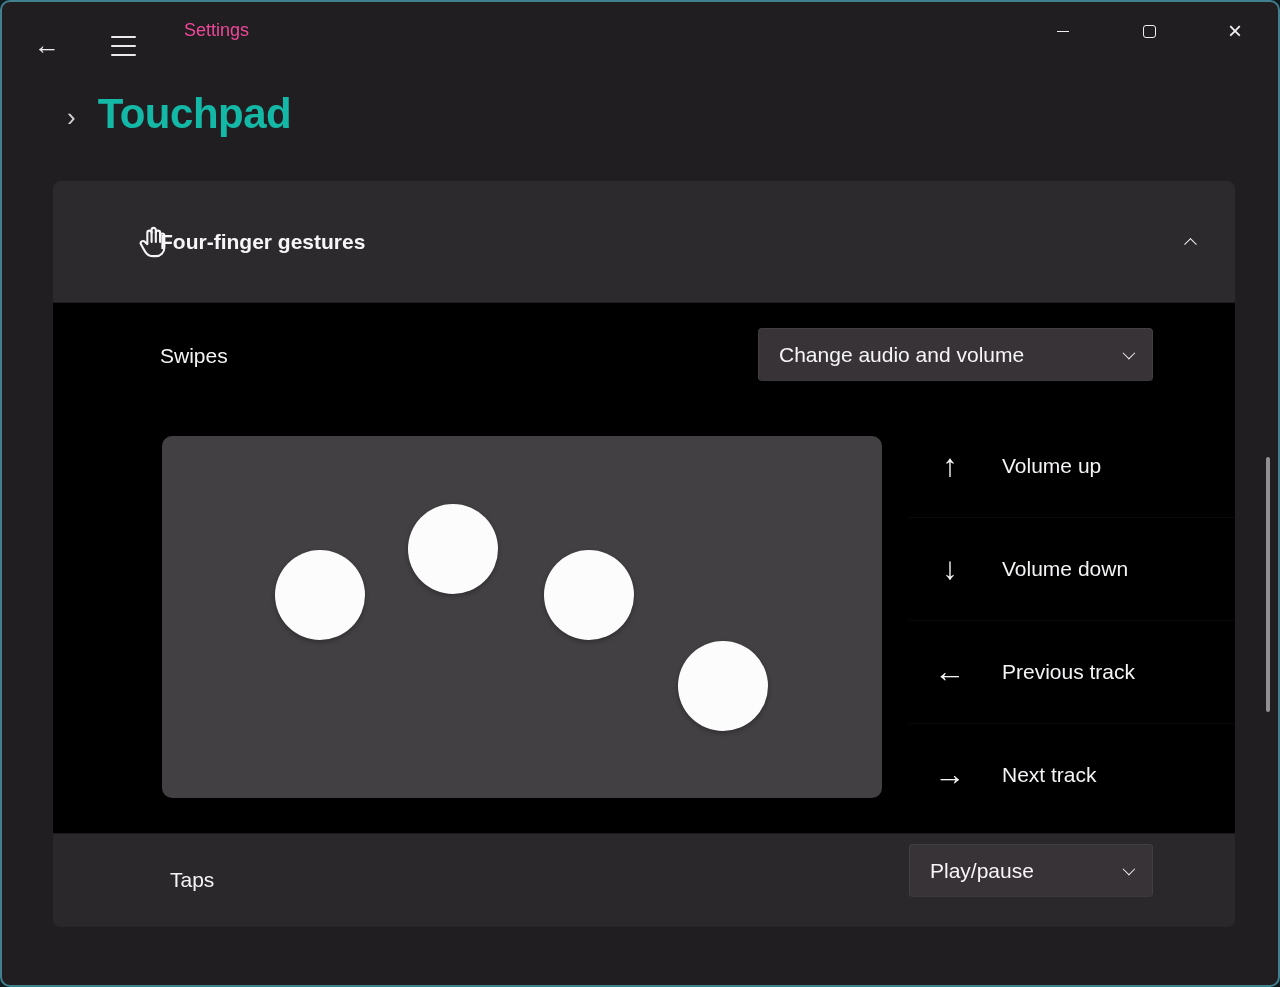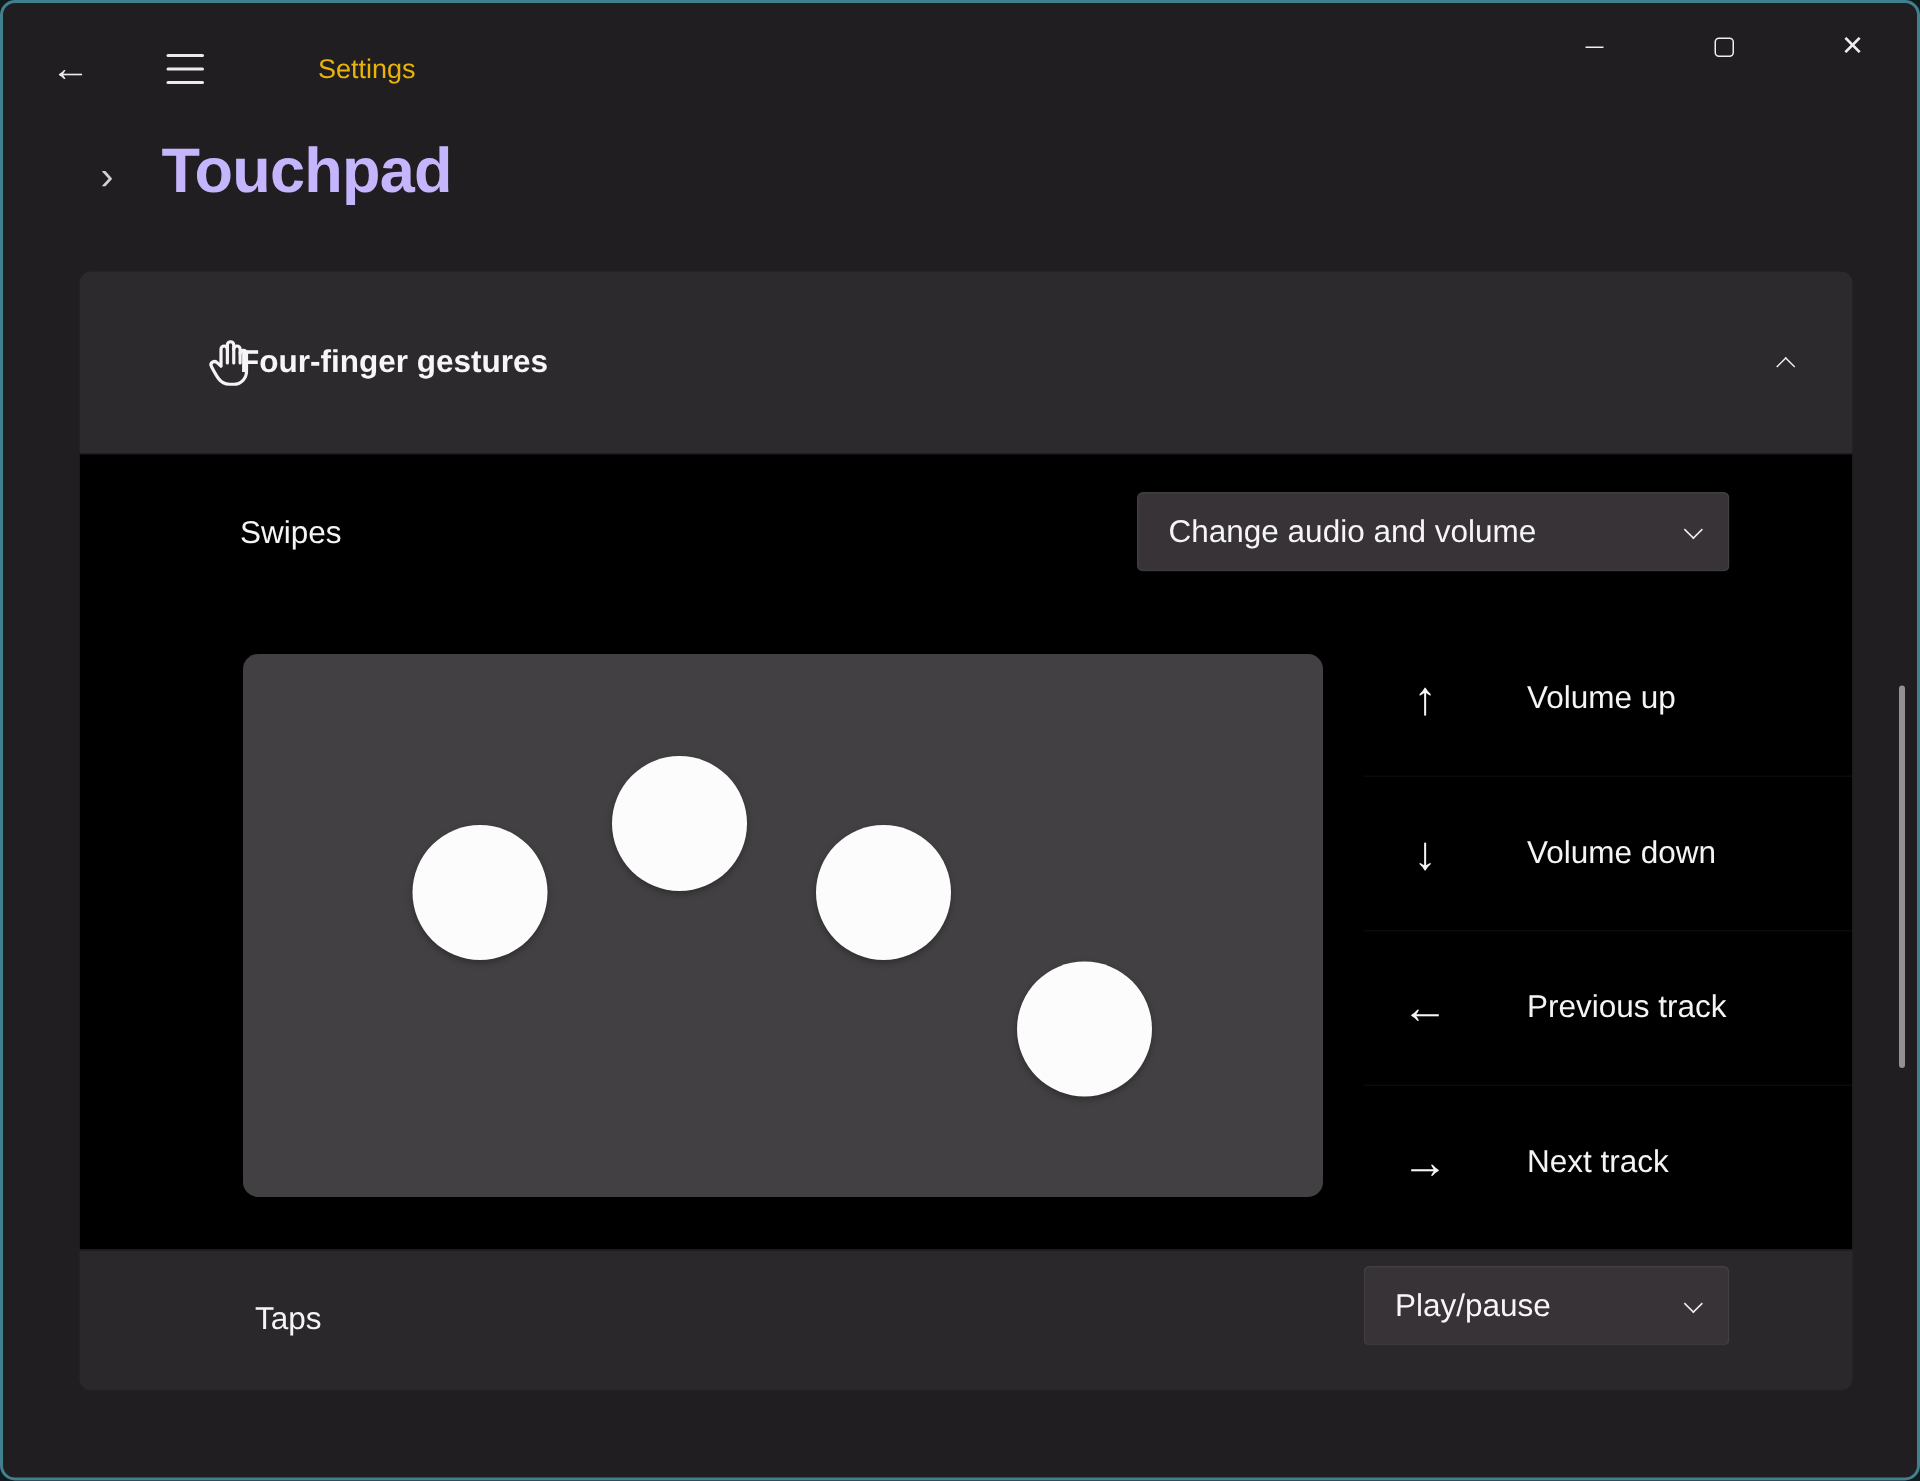--- a/index.html
+++ b/index.html
@@ -9,33 +9,33 @@
     position:absolute; left:0; top:0; width:1280px; height:987px;
     background:#211e21; border:2px solid #40808f; border-radius:10px;
     overflow:hidden; color:#f2f0f2;
   }
 
   
   .titlebar { position:absolute; left:0; top:0; width:100%; height:62px; }
   .back-btn { position:absolute; left:24px; top:22px; width:42px; height:42px; display:flex; align-items:center; justify-content:center; font-size:26px; color:#eceaec; border-radius:6px; cursor:default; }
   .menu-btn { position:absolute; left:100px; top:24px; width:42px; height:40px; display:flex; flex-direction:column; justify-content:center; gap:7px; align-items:center; border-radius:6px; }
   .menu-btn i { display:block; width:25px; height:2px; background:#eceaec; border-radius:1px; }
-  .app-title { position:absolute; left:182px; top:34px; font-size:18px; color:#eab308;margin-left:28px; }
+  .app-title { position:absolute; left:182px; top:18px; font-size:18px; color:#ec4899; }
 
   .win-controls { position:absolute; right:0; top:0; height:62px; display:flex; }
   .win-btn { width:86px; height:58px; display:flex; align-items:center; justify-content:center; color:#f0eef0; }
   .min-glyph { width:12px; height:0; border-top:1.6px solid #f0eef0; display:block; }
   .max-glyph { width:13px; height:13px; border:1.6px solid #f0eef0; border-radius:3px; display:block; }
   .close-glyph { font-size:24px; font-weight:300; line-height:1; }
 
   
   .breadcrumb { position:absolute; left:43px; top:88px; display:flex; align-items:center; white-space:nowrap; }
   .crumb-parent { font-size:42px; font-weight:600; color:#c9c6c9; letter-spacing:-0.5px; }
   .crumb-sep { font-size:26px; color:#d2d0d2; margin:6px 22px 0 22px; }
-  .crumb-current { font-size:42px; font-weight:600; color:#c4b5fd; letter-spacing:-0.5px;margin-left:10px; }
+  .crumb-current { font-size:42px; font-weight:600; color:#14b8a6; letter-spacing:-0.5px; }
 
   
   .card { position:absolute; left:51px; top:179px; width:1182px; height:746px; border-radius:8px; overflow:hidden; background:#292629; }
 
   .card-header { position:relative; height:121px; background:#2d2a2d; display:flex; align-items:center;font-weight:bold; }
   .hand-wrap { position:absolute; left:83px; top:50%; transform:translateY(-50%); width:34px; height:34px; color:#f5f3f5; }
   .hand-wrap svg { width:34px; height:34px; }
   .header-title { position:absolute; left:107px; top:50%; transform:translateY(-50%); font-size:21px; color:#f7f5f7; }
   .chev-up-btn { position:absolute; right:26px; top:50%; transform:translateY(-50%); width:38px; height:38px; display:flex; align-items:center; justify-content:center; }
   .chev { display:inline-block; width:9px; height:9px; border-right:1.7px solid #f0eef0; border-bottom:1.7px solid #f0eef0; }
@@ -54,21 +54,21 @@
   .dot { position:absolute; width:90px; height:90px; border-radius:50%; background:#fcfcfc; box-shadow:0 2px 5px rgba(0,0,0,0.30); }
   .dot1 { left:113px; top:114px; }
   .dot2 { left:246px; top:68px; }
   .dot3 { left:382px; top:114px; }
   .dot4 { left:516px; top:205px; }
 
   .gesture-list { position:absolute; left:856px; top:111px; width:326px; }
   .gesture-row { position:relative; height:103px; display:flex; align-items:center; }
   .gesture-row + .gesture-row { border-top:1px solid rgba(255,255,255,0.045); }
   .g-arrow { position:absolute; left:24px; width:34px; text-align:center; font-size:31px; color:#f5f3f5; }
-  .g-label { position:absolute; left:93px; font-size:21px; color:#f5f3f5;margin-left:16px; }
+  .g-label { position:absolute; left:93px; font-size:21px; color:#f5f3f5; }
 
   .taps-row { position:relative; height:93px; background:#2b282b; border-top:1px solid #201d20; }
   .taps-label { position:absolute; left:117px; top:50%; transform:translateY(-50%); font-size:21px; color:#f5f3f5; }
   .dd-taps { right:82px; top:10px; width:244px; }
 
   
   .scrollbar-thumb { position:absolute; right:8px; top:455px; width:4px; height:255px; background:#929092; border-radius:2px; }
 </style>
 </head>
 <body>

